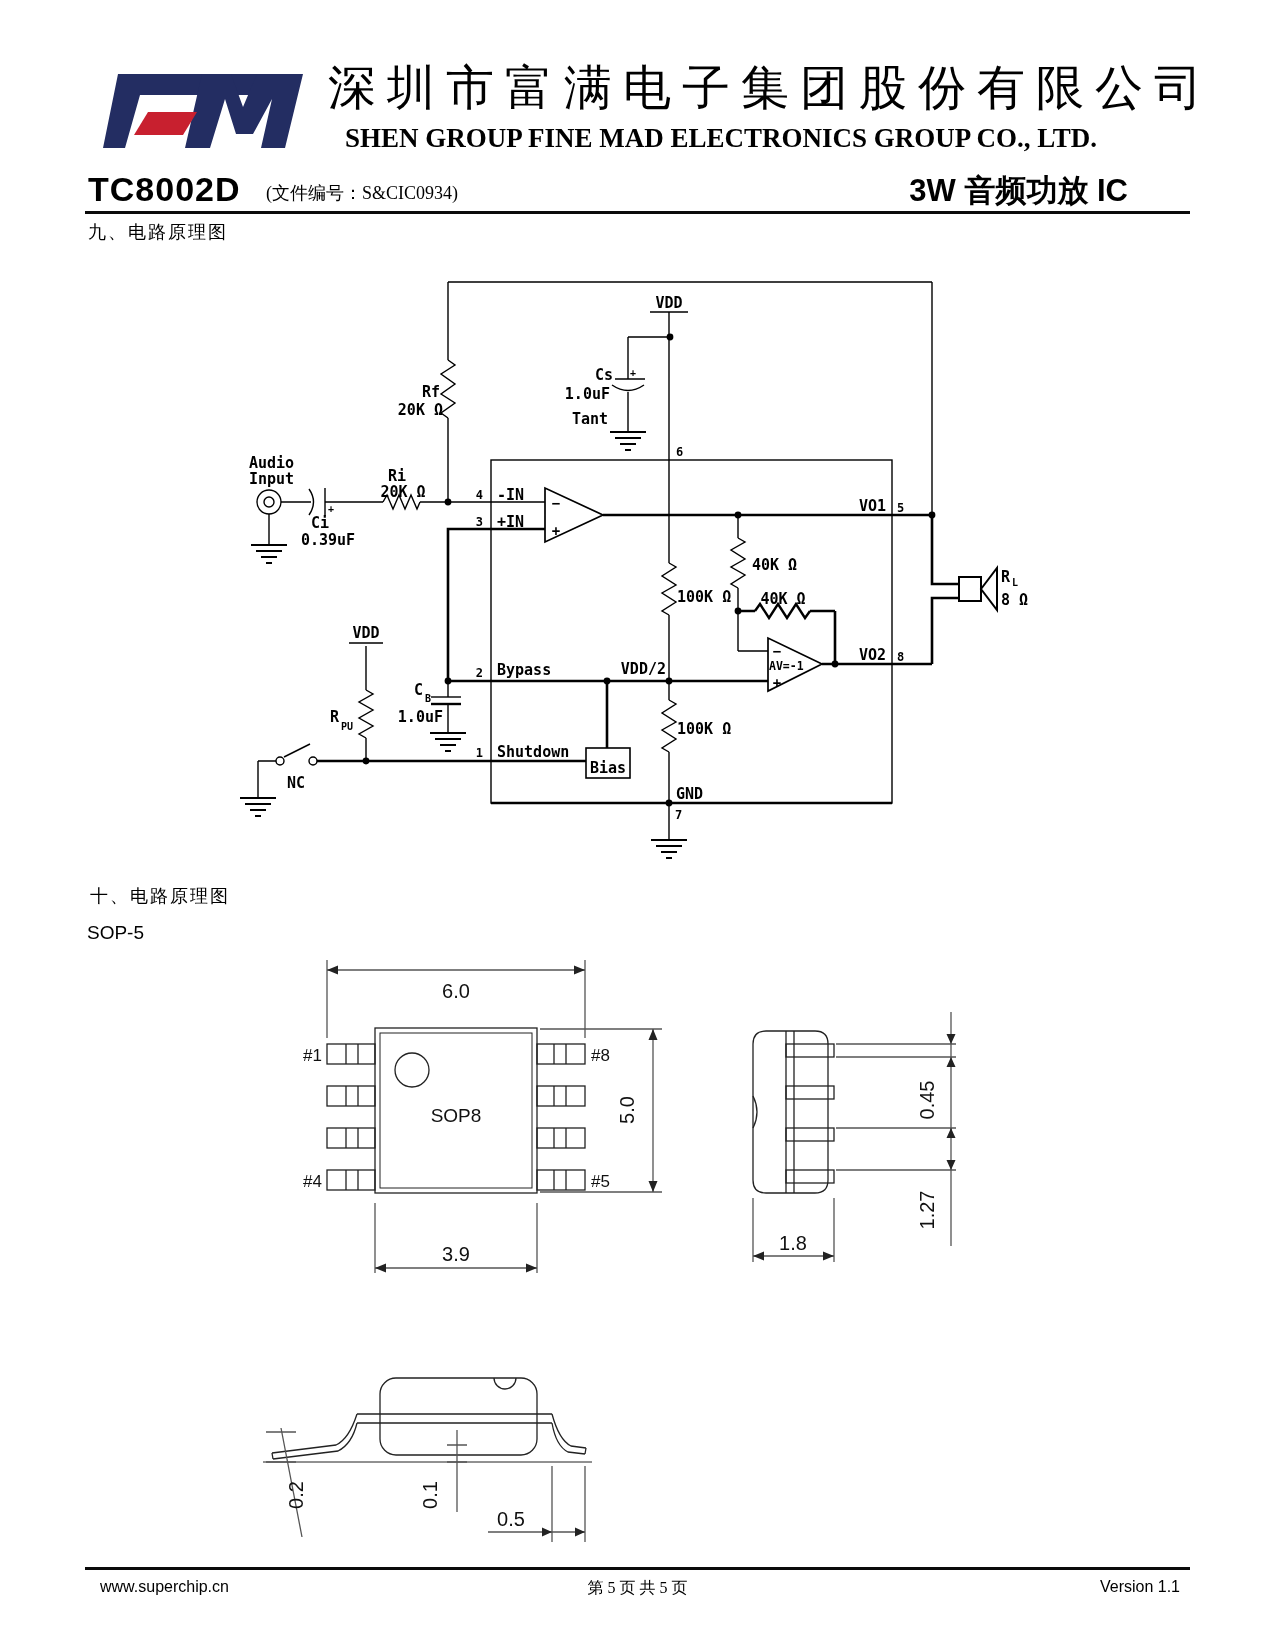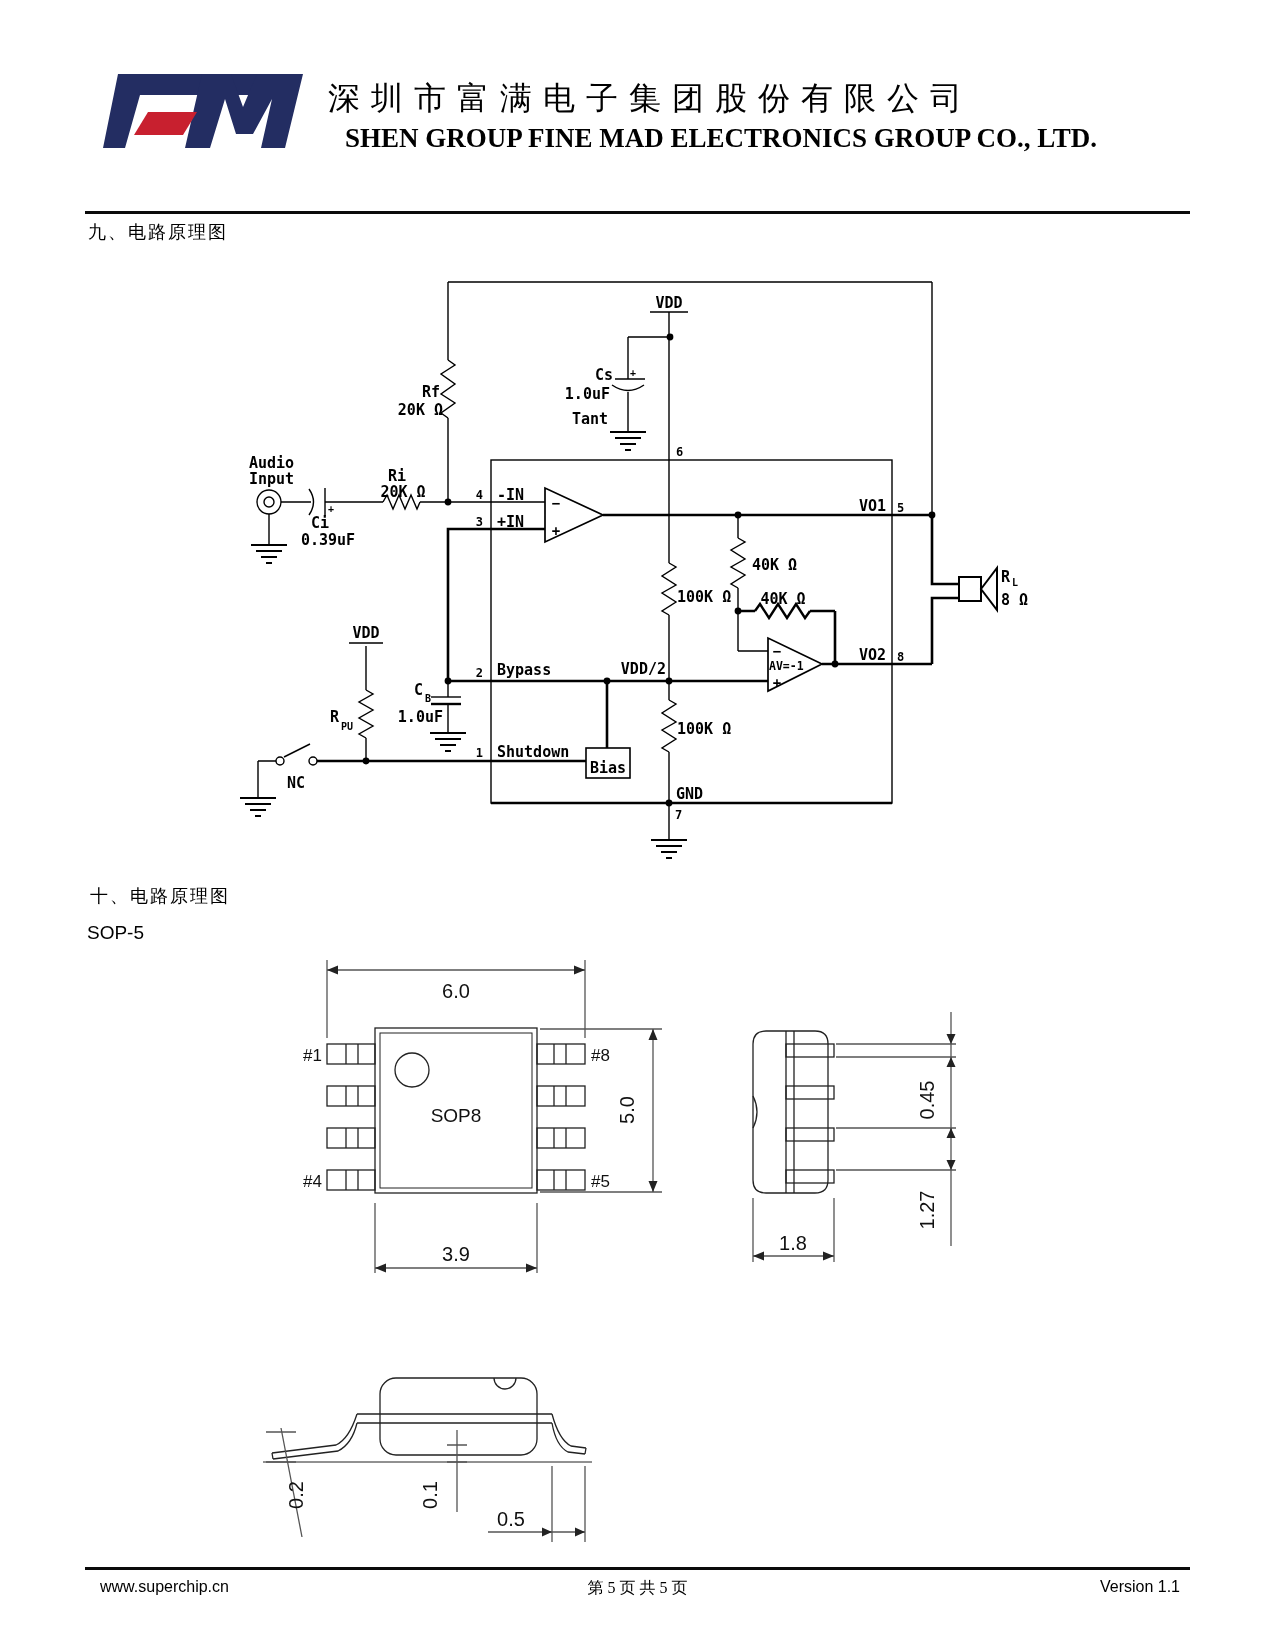--- a/index.html
+++ b/index.html
@@ -1,21 +1,21 @@
 <!DOCTYPE html>
 <html><head>
 <meta charset="utf-8">
 <style>
   html,body{margin:0;padding:0;background:#fff;}
   #page{position:relative;width:1275px;height:1650px;background:#ffffff;overflow:hidden;
         font-family:"Liberation Sans",sans-serif;color:#000;}
   .abs{position:absolute;}
   
   #company-cn{left:328px;top:56px;font-family:"Liberation Serif","DejaVu Serif",serif;
-              font-size:32px;letter-spacing:11px;white-space:nowrap;font-weight:500;margin-top:21px;}
+              font-size:48px;letter-spacing:11px;white-space:nowrap;font-weight:500;}
   #company-en{left:345px;top:123px;font-family:"Liberation Serif","DejaVu Serif",serif;
               font-size:27px;font-weight:bold;white-space:nowrap;}
   #part-row{left:88px;top:170px;width:1100px;height:42px;}
   #part-number{left:0;top:0;font-size:34px;font-weight:bold;letter-spacing:1px;}
   #doc-number{left:178px;top:11px;font-size:18px;font-family:"Liberation Serif","DejaVu Serif",serif;}
   #product-title{right:60px;top:0px;font-size:31px;font-weight:bold;white-space:nowrap;}
   .rule{left:85px;width:1105px;height:3px;background:#0a0a0a;}
   .sec-title{font-family:"Liberation Serif","DejaVu Serif",serif;font-size:18px;letter-spacing:2px;}
   #pkg-type{left:87px;top:922px;font-size:19px;}
   
@@ -33,20 +33,25 @@
   .dc {font:19px "Liberation Sans",sans-serif;fill:#111;}
 </style>
 </head>
 <body>
 
 <div id="page">
 
   <div class="abs" id="company-cn">深圳市富满电子集团股份有限公司</div>
   <div class="abs" id="company-en">SHEN GROUP FINE MAD ELECTRONICS GROUP CO., LTD.</div>
 
+  <div class="abs" id="part-row">
+    <span class="abs" id="part-number">TC8002D</span>
+    <span class="abs" id="doc-number">(文件编号：S&amp;CIC0934)</span>
+    <span class="abs" id="product-title">3W 音频功放 IC</span>
+  </div>
   <div class="abs rule" style="top:211px"></div>
 
   <div class="abs sec-title" style="left:88px;top:220px">九、电路原理图</div>
   <div class="abs sec-title" style="left:90px;top:884px">十、电路原理图</div>
   <div class="abs" id="pkg-type">SOP-5</div>
 
   <svg class="abs" style="left:0;top:0" width="1275" height="1650" viewBox="0 0 1275 1650">
 
     <g>
       <path d="M118,74 L285,74 L278,95 L140,95 L125,148 L103,148 Z" fill="#232d62"></path>

